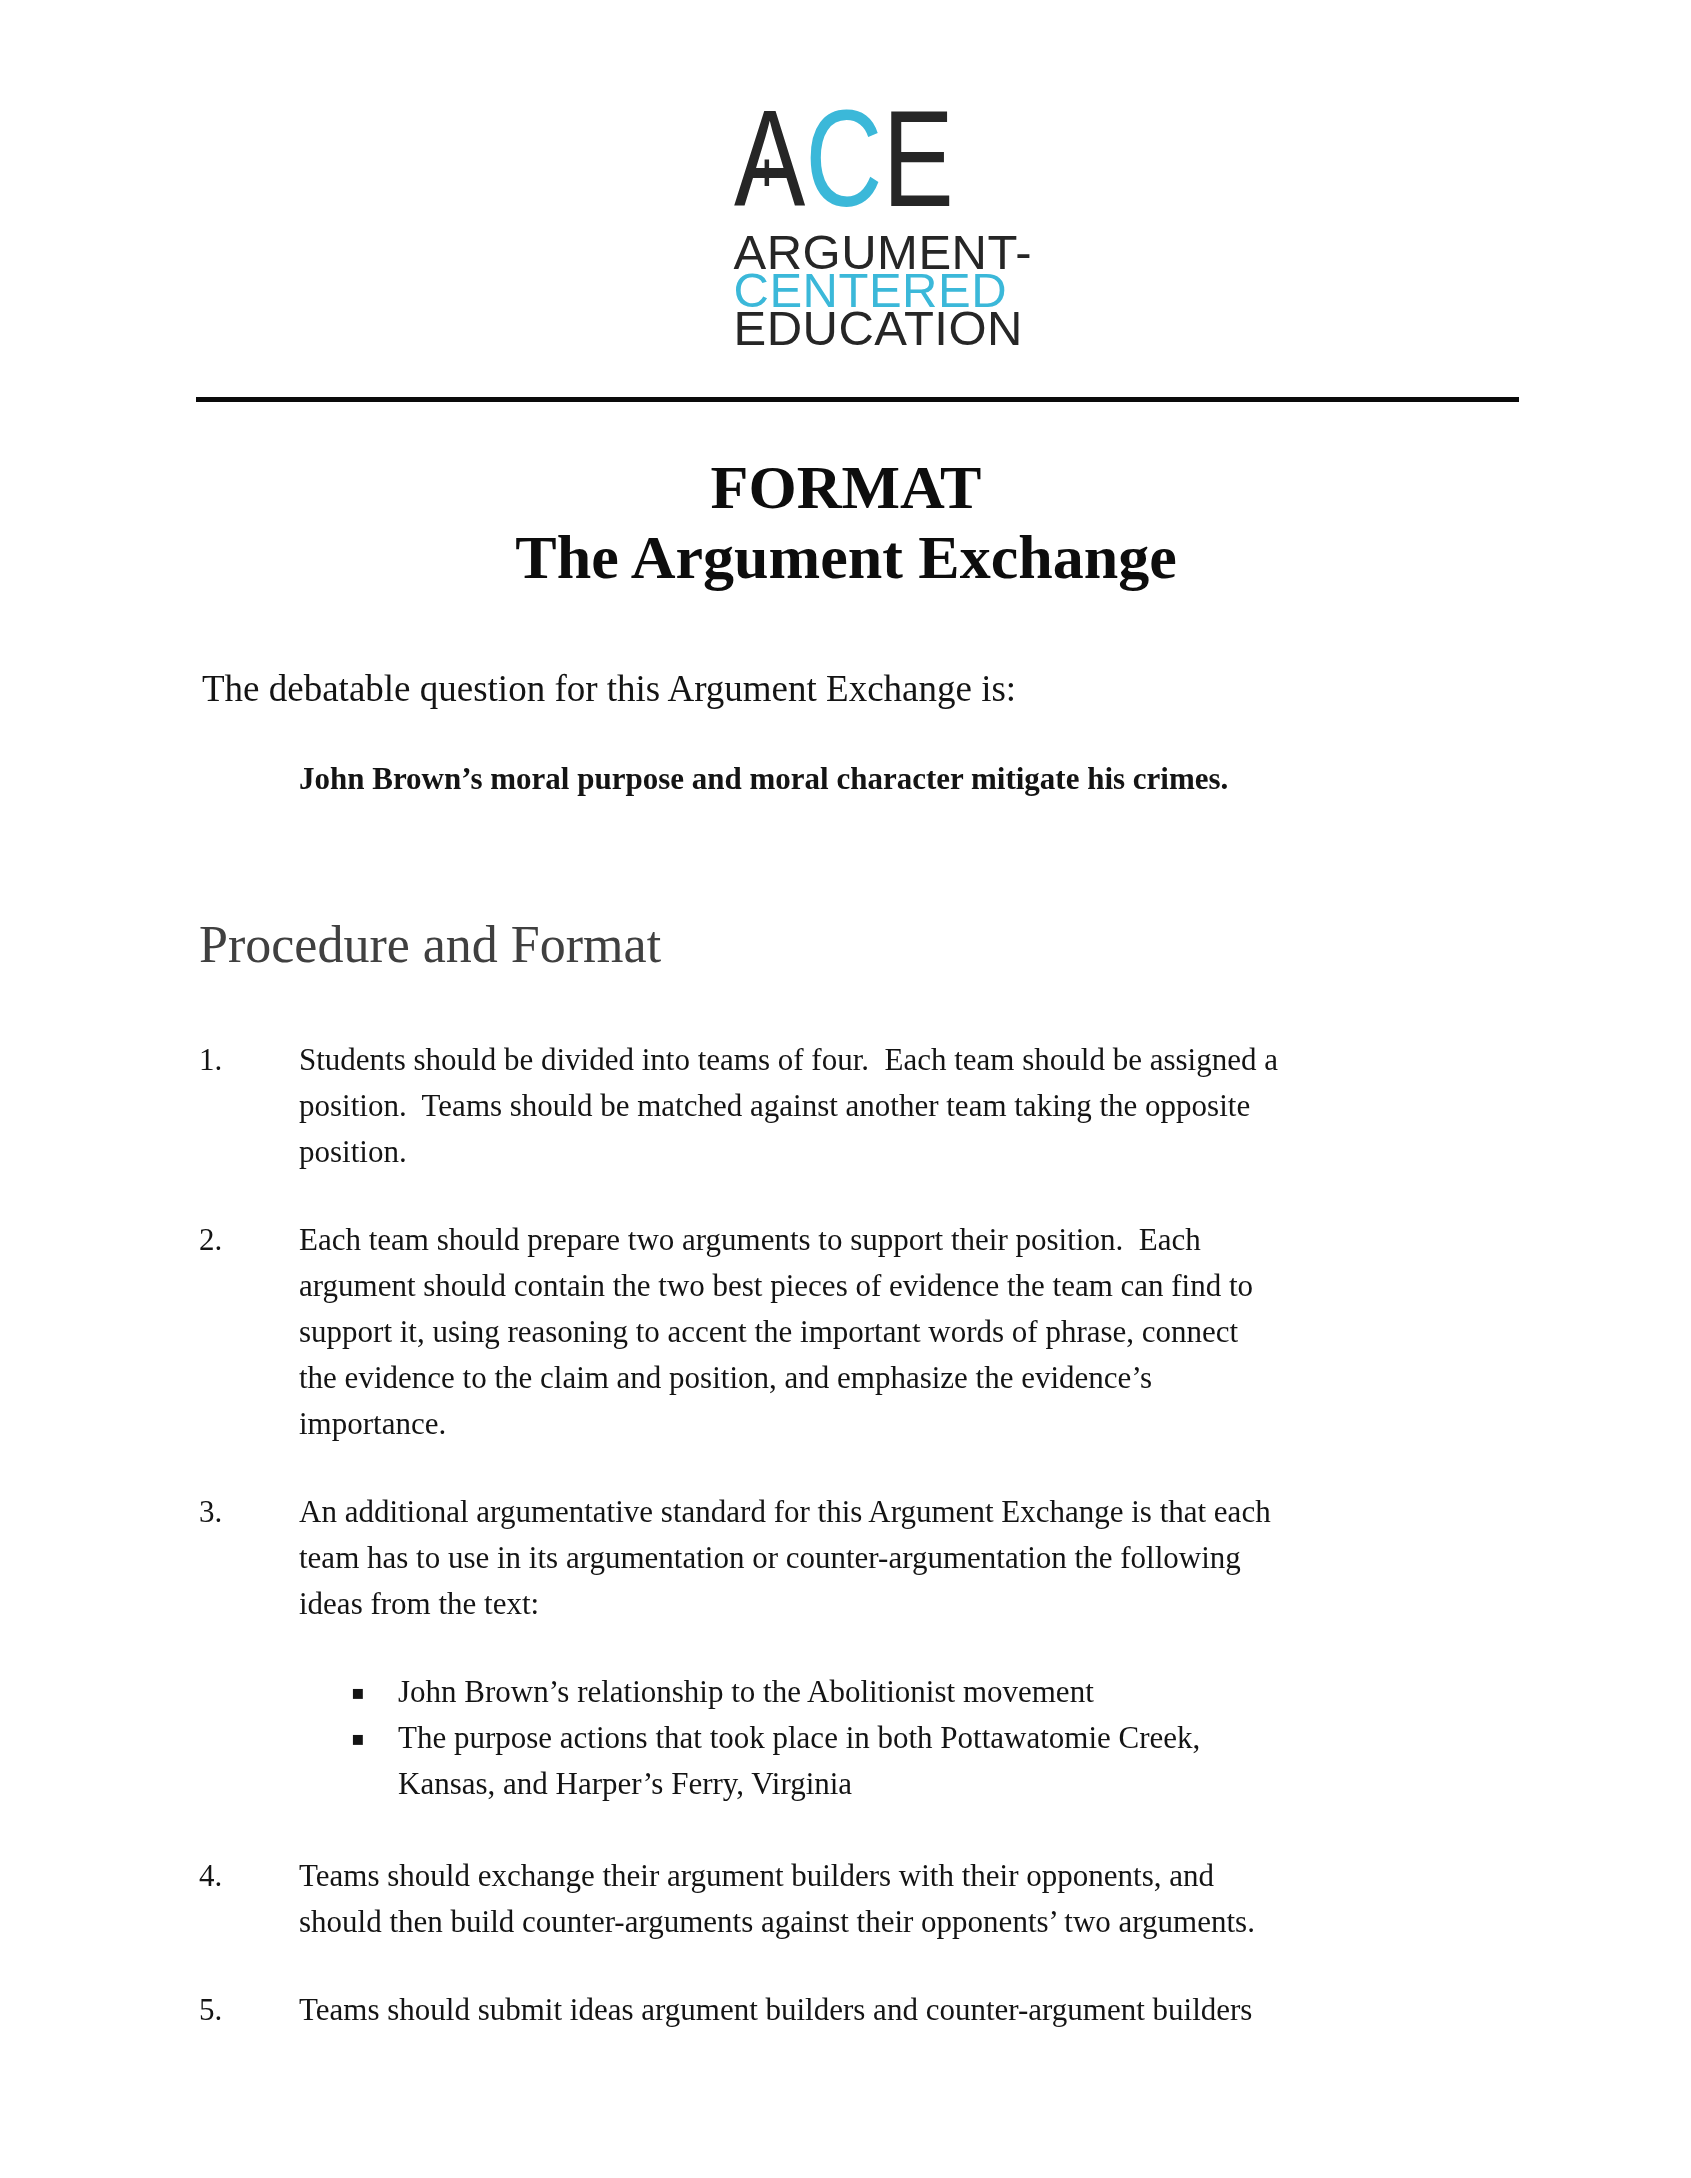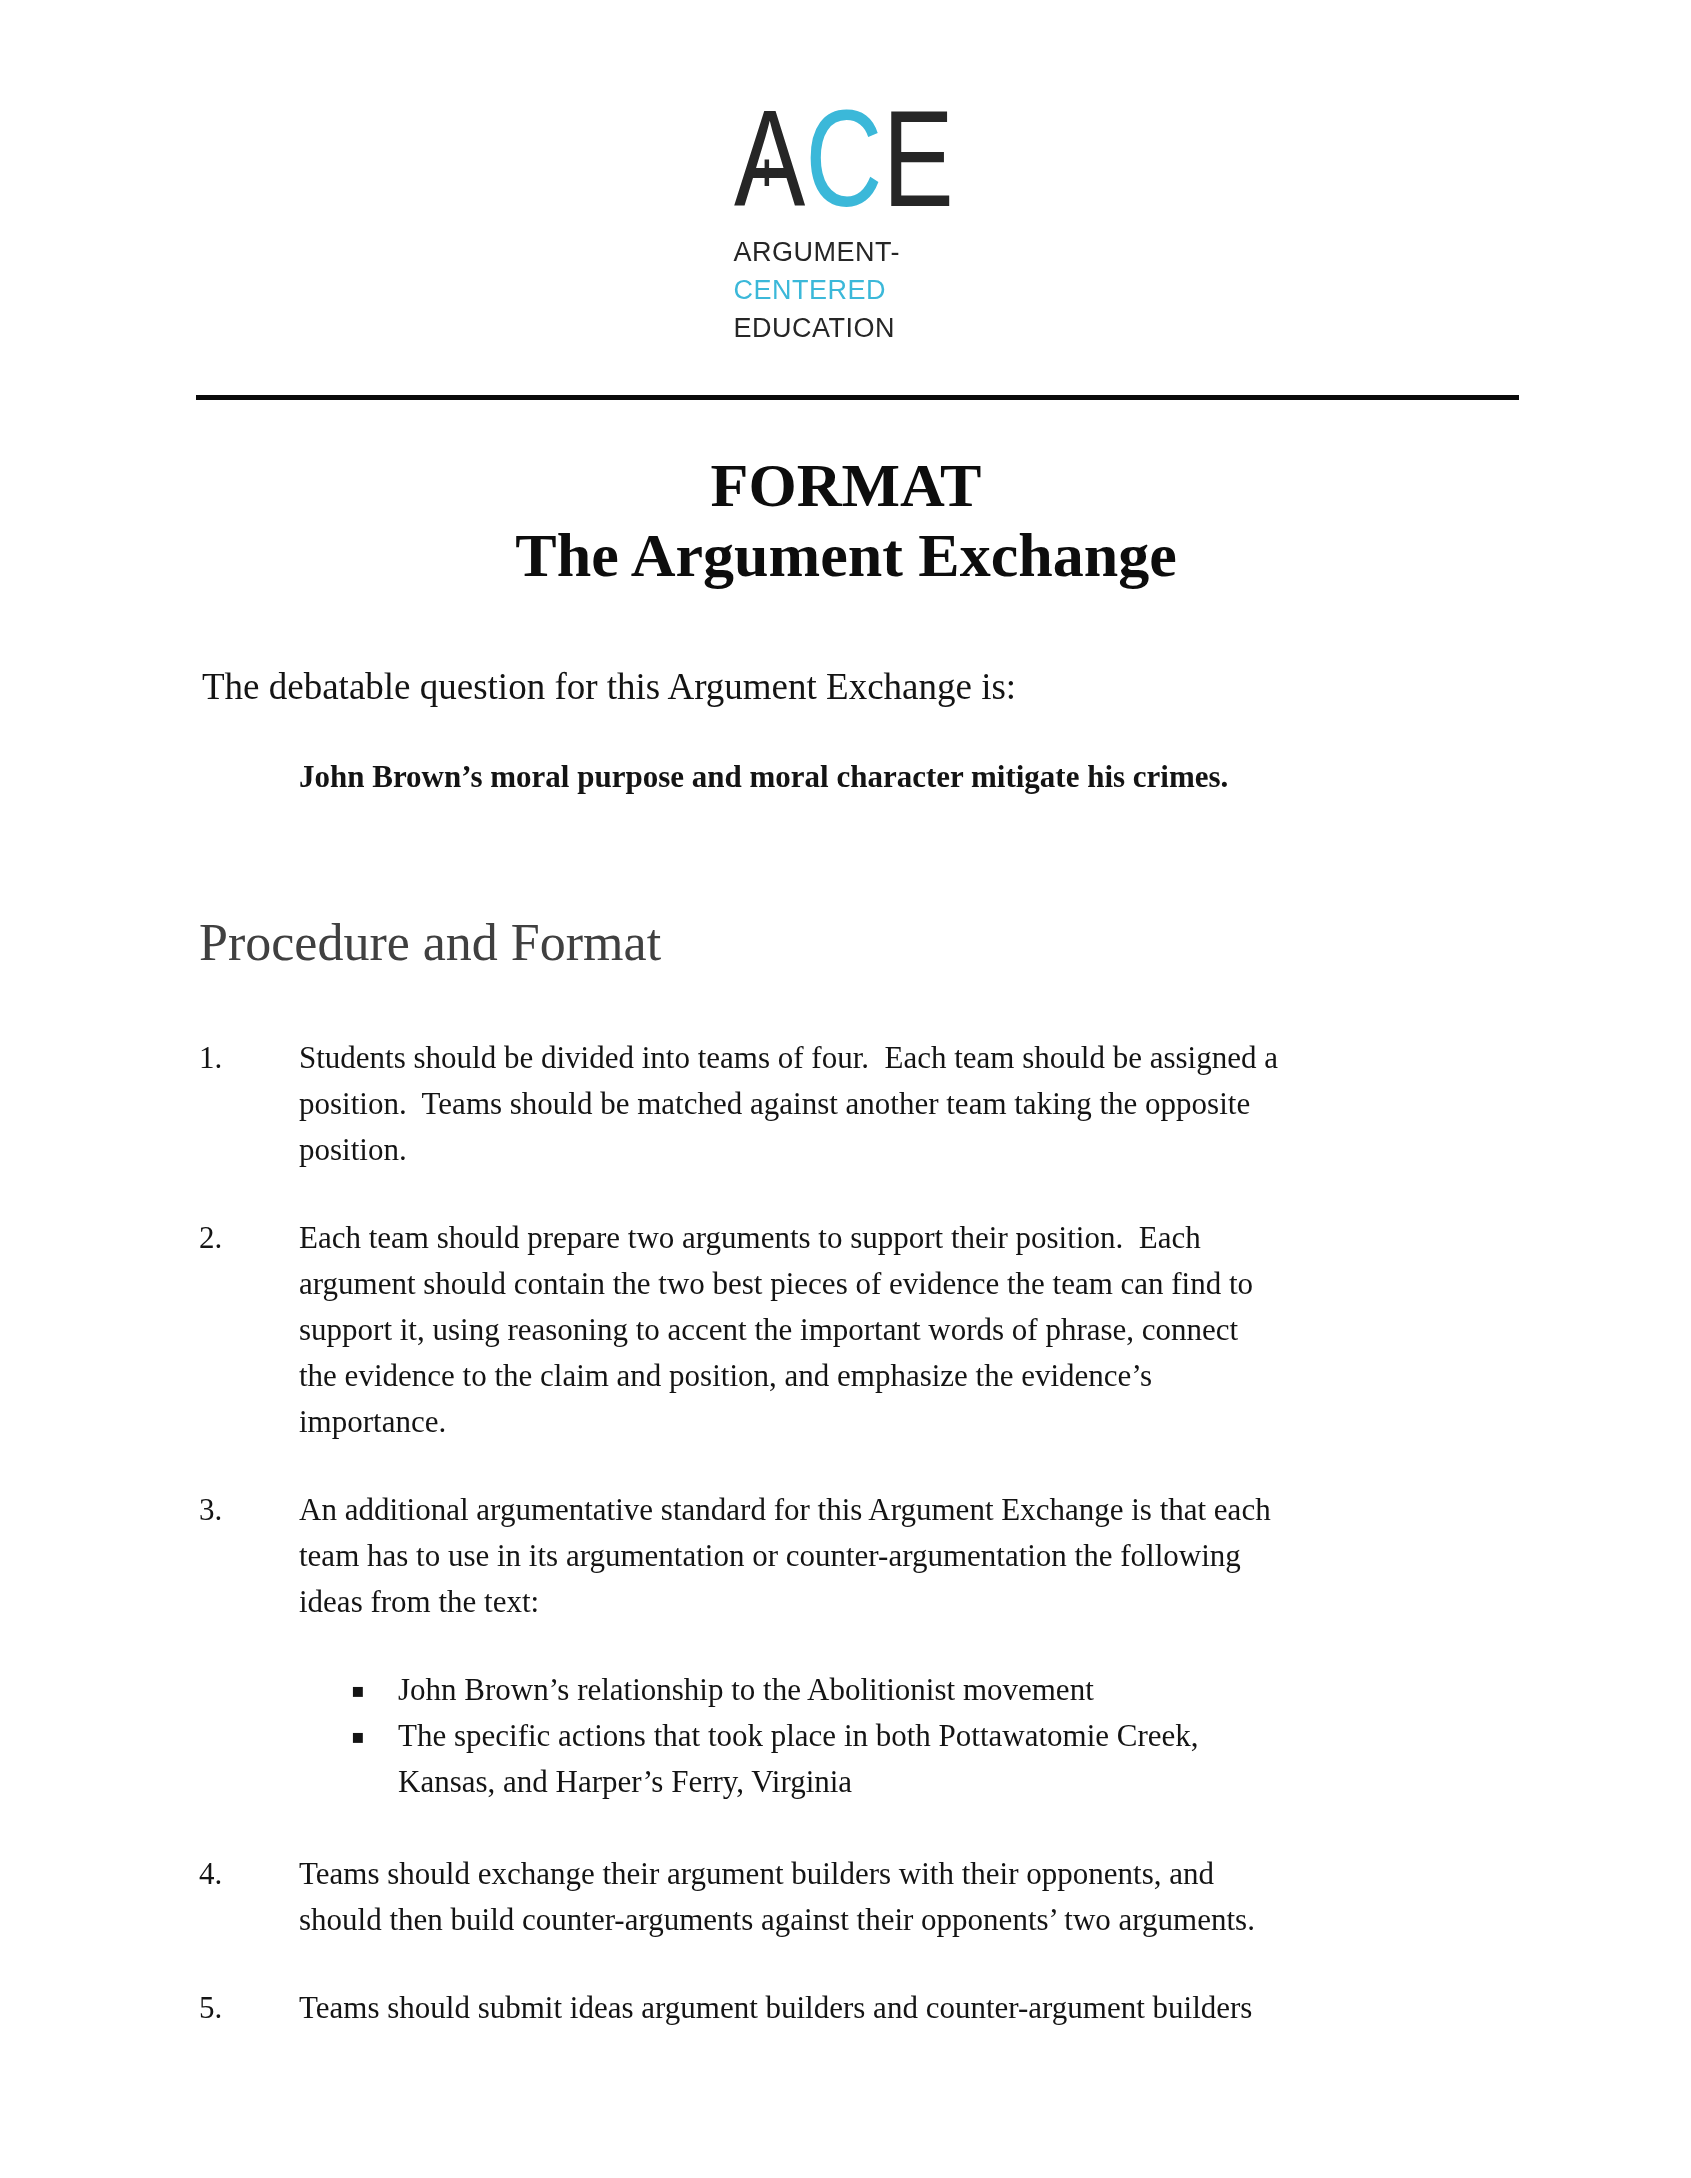--- a/index.html
+++ b/index.html
@@ -34,21 +34,21 @@
     left: 27px;
     top: 46px;
     font-size: 52px;
     font-weight: bold;
     color: #262626;
     line-height: 52px;
   }
   .logo-lines {
     margin-top: 16px;
     font-family: "Liberation Sans", "DejaVu Sans", sans-serif;
-    font-size: 27px;
+    font-size: 49px;
     line-height: 38px;
     letter-spacing: 0.5px;
     color: #262626;
   }
   .logo-lines .cyan { color: #3BB8D9; }
 
   
   .rule {
     margin: 48px 0 0 196px;
     width: 1323px;
@@ -180,21 +180,21 @@
 ideas from the text:</div>
     </div>
 
     <div class="bullets">
       <div class="bullet">
         <div class="b-marker">▪</div>
         <div class="b-txt">John Brown’s relationship to the Abolitionist movement</div>
       </div>
       <div class="bullet">
         <div class="b-marker">▪</div>
-        <div class="b-txt">The specific actions that took place in both Pottawatomie Creek,
+        <div class="b-txt">The purpose actions that took place in both Pottawatomie Creek,
 Kansas, and Harper’s Ferry, Virginia</div>
       </div>
     </div>
 
     <div class="item">
       <div class="num">4.</div>
       <div class="txt">Teams should exchange their argument builders with their opponents, and
 should then build counter-arguments against their opponents’ two arguments.</div>
     </div>
 

